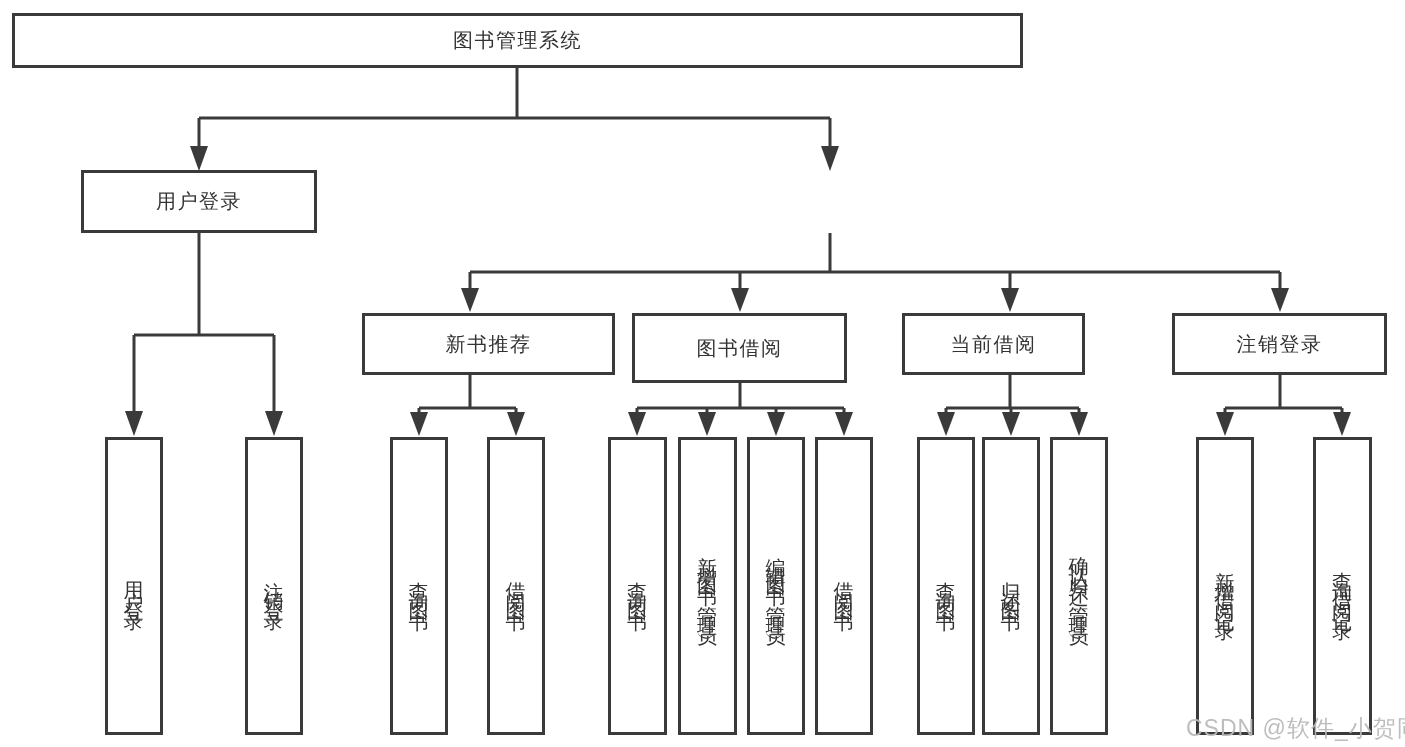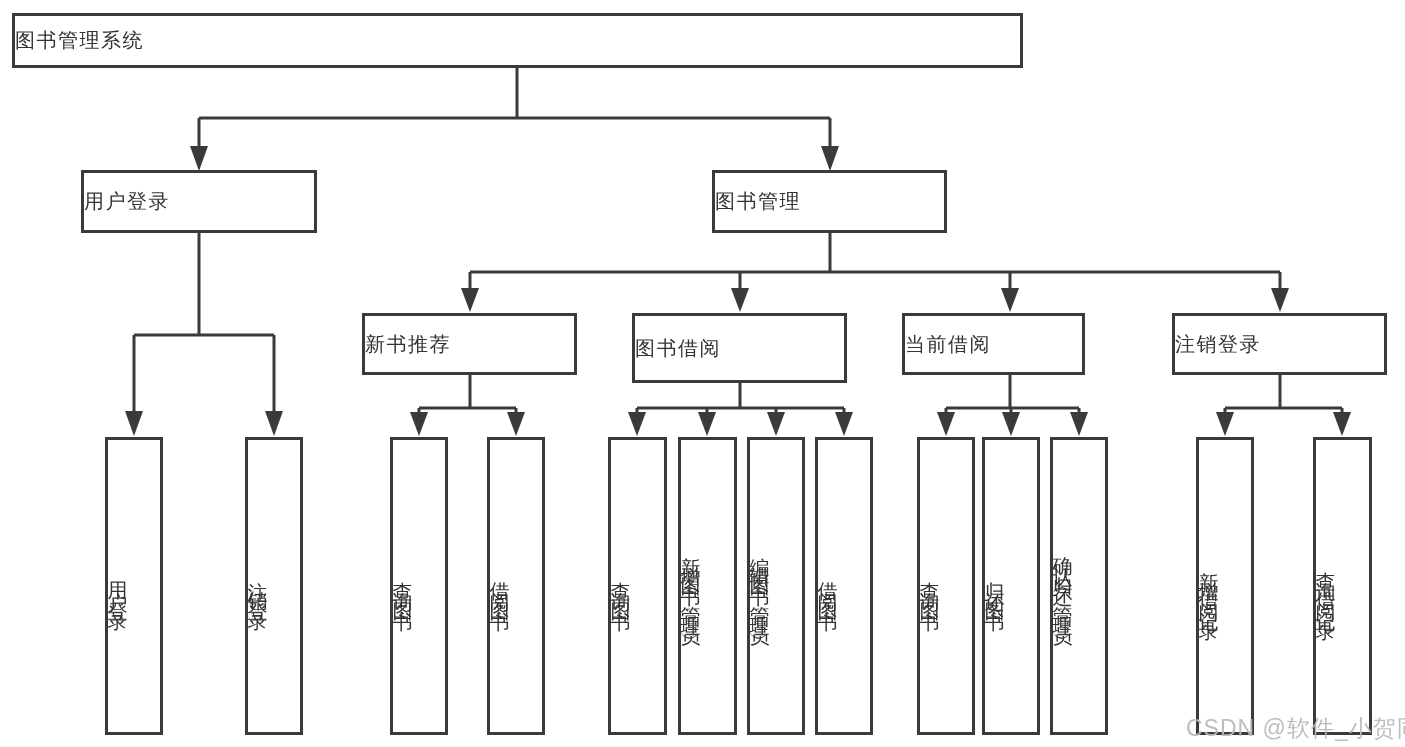--- a/index.html
+++ b/index.html
@@ -20,21 +20,21 @@
   }
   .connectors{
     position:absolute;left:0;top:0;width:1405px;height:747px;z-index:0;
   }
   .connectors path{stroke:var(--line);stroke-width:3;fill:none;}
   .connectors polygon{fill:var(--line);stroke:none;}
   .node{
     position:absolute;
     border:3px solid var(--line);
     background:var(--background);
-    display:flex;align-items:center;justify-content:flex-start;
+    display:flex;align-items:center;justify-content:center;
     z-index:1;
     font-size:20px;
     letter-spacing:1.5px;
     text-align:center;
     white-space:nowrap;
   }
   .leaf{
     font-size:20px;
   }
   .leaf .vtext{
@@ -96,25 +96,22 @@
     <polygon points="1333,412 1351,412 1342,436"></polygon>
   </svg>
 
   <div class="node" style="left:12px;top:13px;width:1011px;height:55px">
     <span>图书管理系统</span>
   </div>
 
   <div class="node" style="left:81px;top:170px;width:236px;height:63px">
     <span>用户登录</span>
   </div>
-  <div class="node" style="left:712px;top:170px;width:235px;height:63px">
-    <span>图书管理</span>
-  </div>
 
-  <div class="node" style="left:362px;top:313px;width:215px;height:62px">
+  <div class="node" style="left:362px;top:313px;width:253px;height:62px">
     <span>新书推荐</span>
   </div>
   <div class="node" style="left:632px;top:313px;width:215px;height:70px">
     <span>图书借阅</span>
   </div>
   <div class="node" style="left:902px;top:313px;width:183px;height:62px">
     <span>当前借阅</span>
   </div>
   <div class="node" style="left:1172px;top:313px;width:215px;height:62px">
     <span>注销登录</span>

